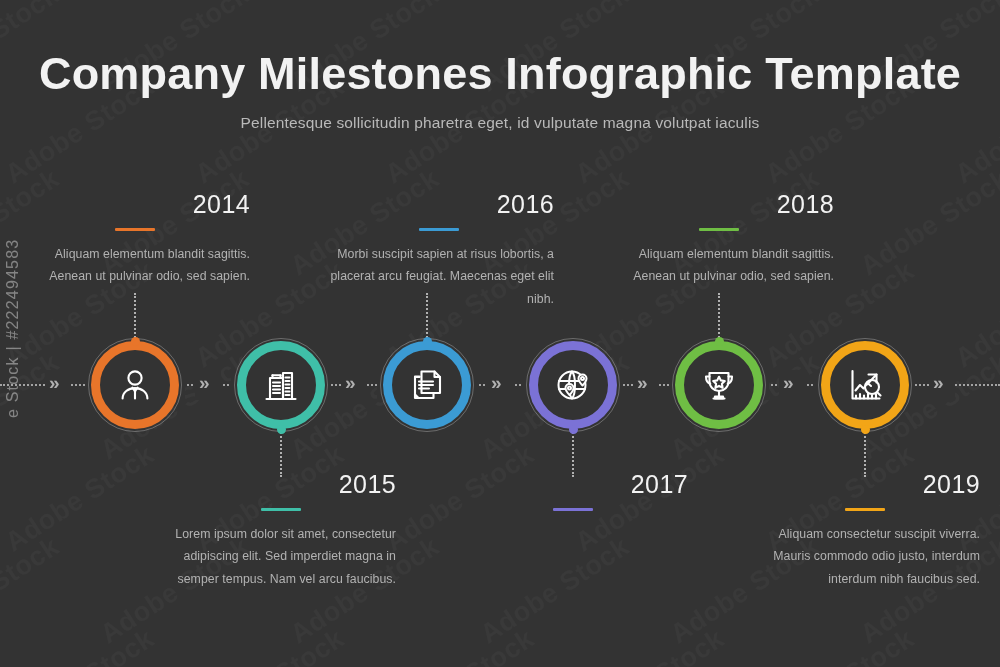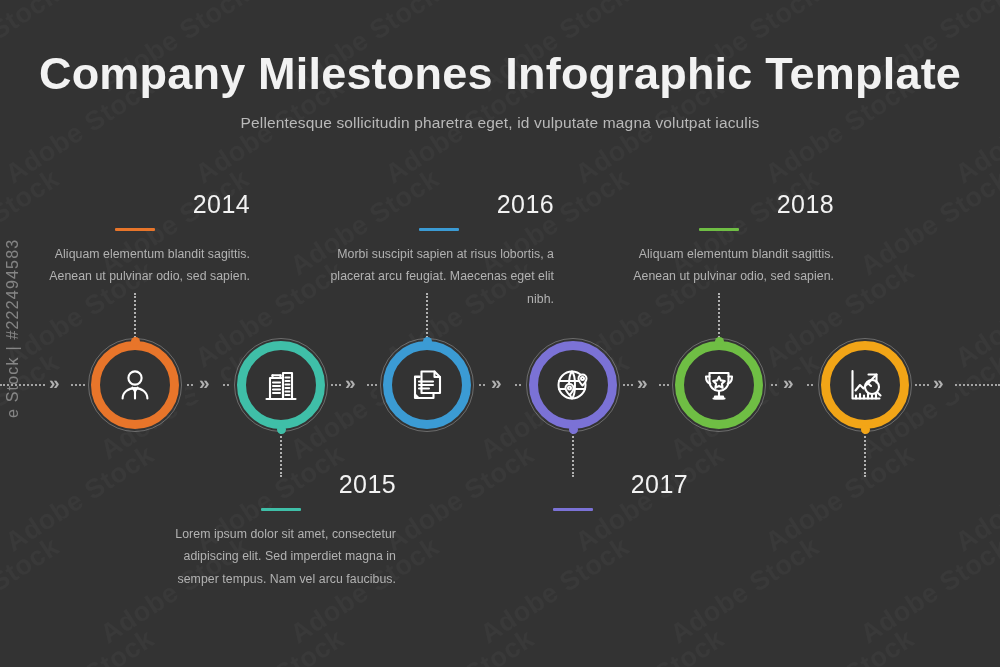--- a/index.html
+++ b/index.html
@@ -304,13 +304,18 @@
       <path d="M10.5 25.5 15 20l3.5 3.5 4-5.5 3.5 3"></path>
       <path d="M23.5 9.5 31.5 9.5 31.5 17.5"></path>
       <path d="M31.5 9.5 22 19.5"></path>
       <circle cx="27" cy="22" r="7"></circle>
       <path d="m32.2 27.2 3.3 3.3"></path>
     </svg>
       </div>
     </div>
     <div class="stem" style="left: 864px; top: 429px; height: 48px;"></div>
     <div class="stem-dot" style="background: rgb(242, 165, 23); left: 860.5px; top: 424.5px;"></div>
+    <div class="mtext" style="left: 750px; top: 472px;">
+      <div class="myear">2019</div>
+      <div class="mrule" style="background: rgb(242, 165, 23);"></div>
+      <div class="mdesc">Aliquam consectetur suscipit viverra. Mauris commodo odio justo, interdum interdum nibh faucibus sed.</div>
+    </div>
   </div>
 
 </body></html>

